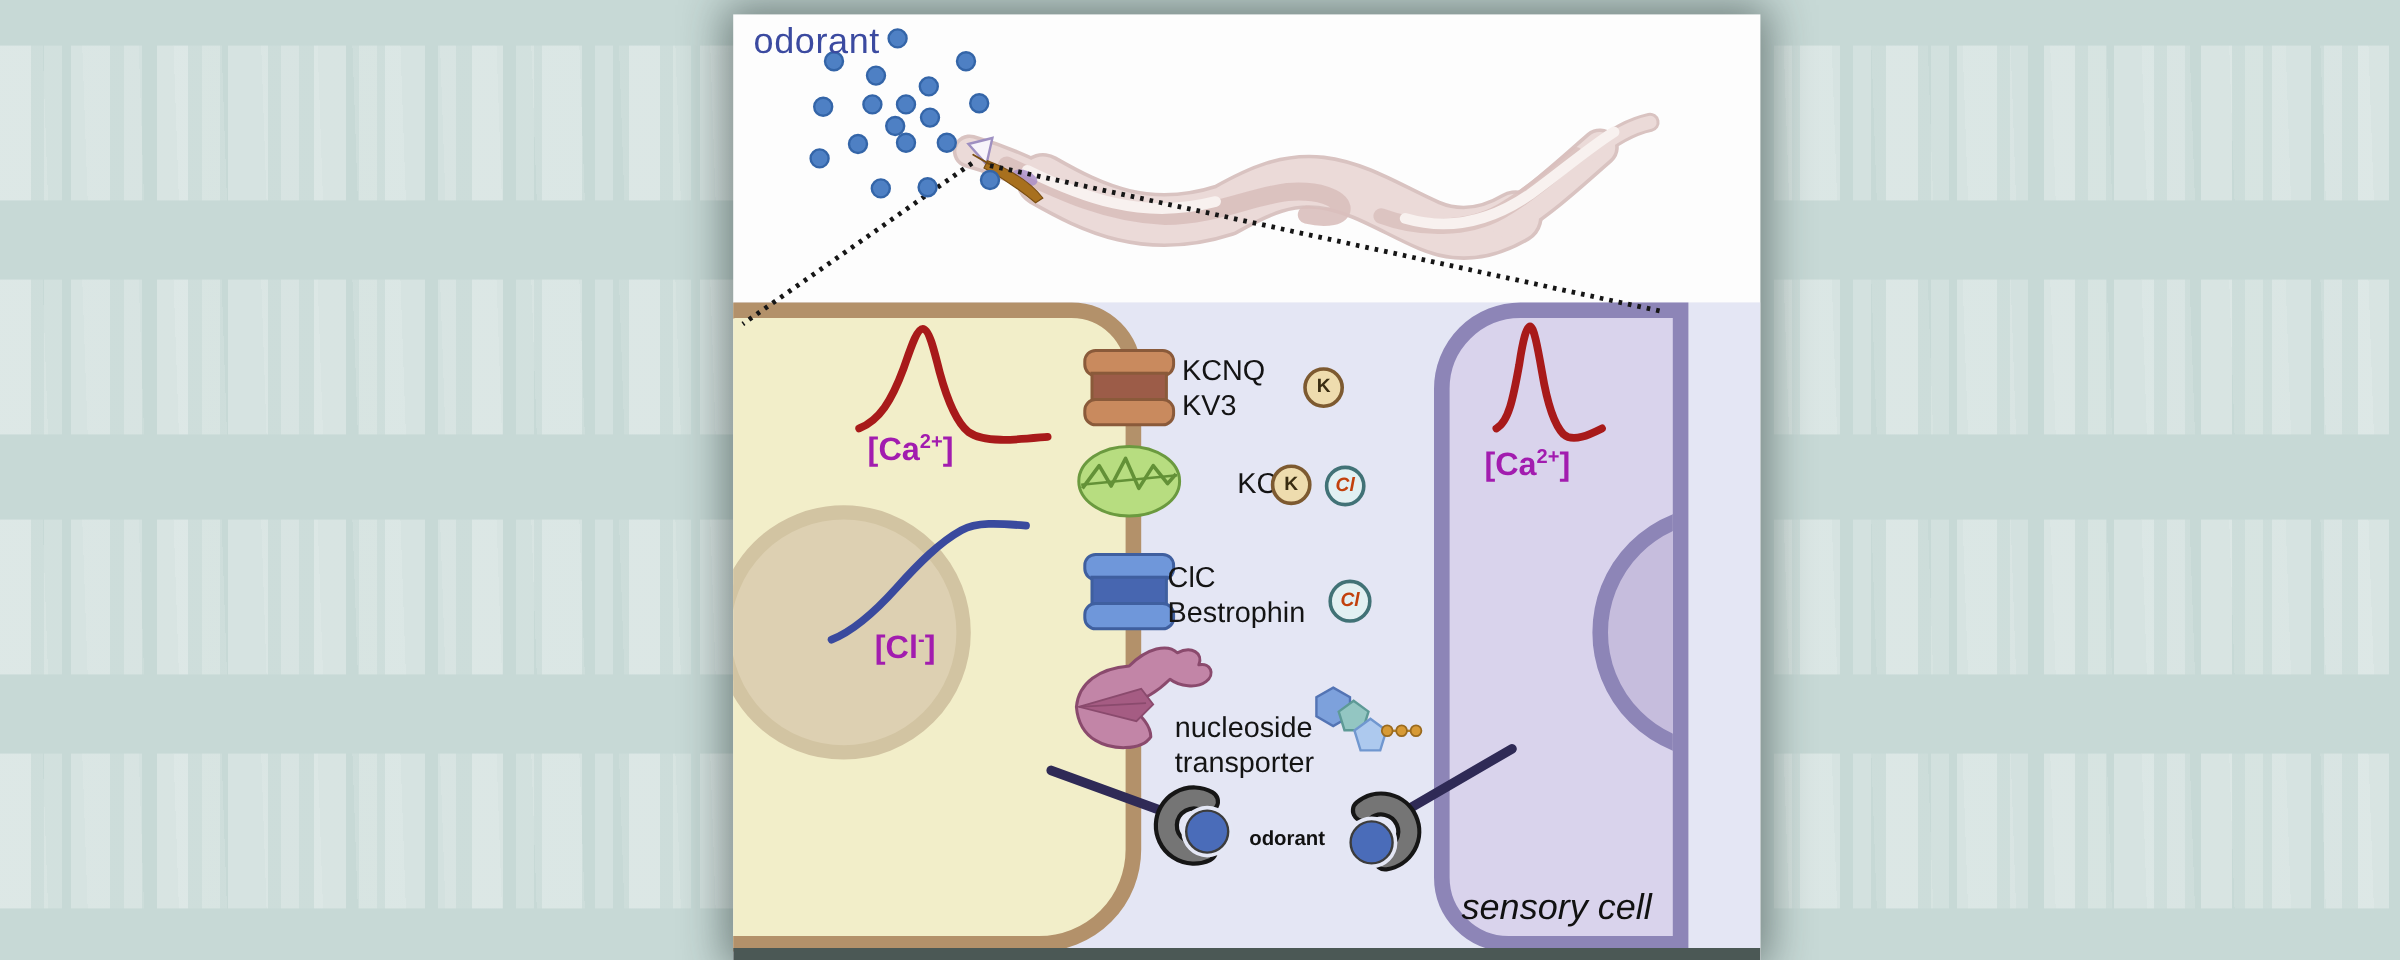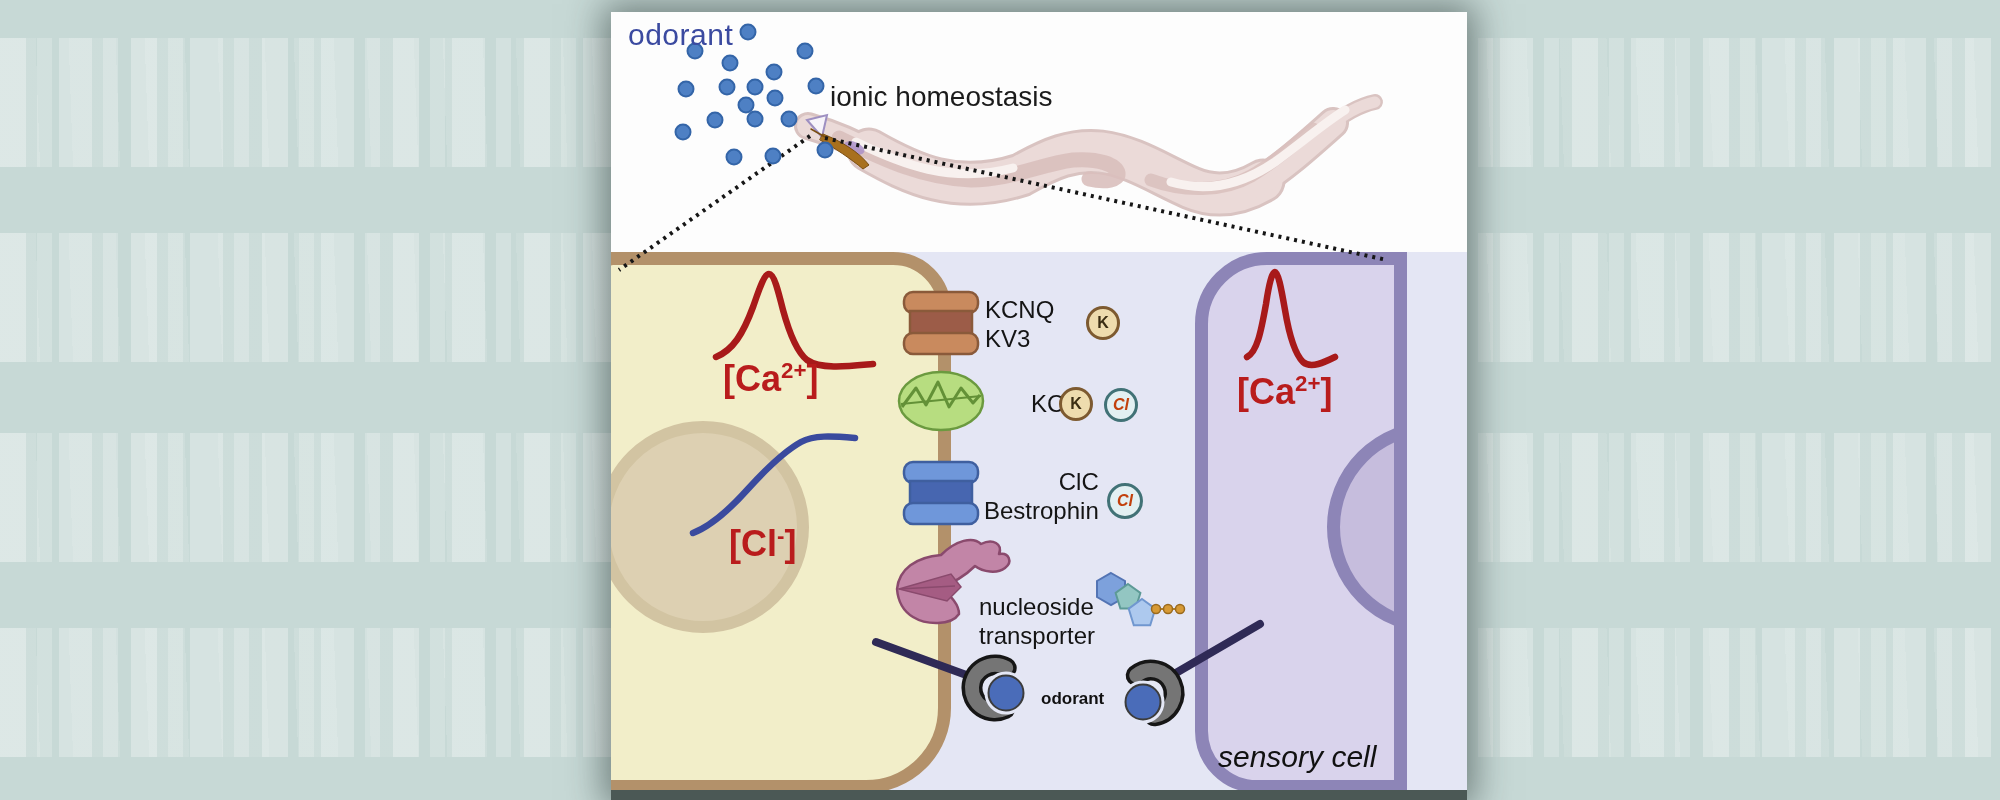--- a/index.html
+++ b/index.html
@@ -50,29 +50,29 @@
     border:12px solid var(--accessory-nucleus-ring,#d2c4a2);}
   .nucleus.sen{left:119px;top:156px;width:212px;height:212px;
     background:var(--sensory-nucleus-fill,#c6bddd);
     border:13px solid var(--sensory-border,#8d85b7);}
 
   svg.overlay{position:absolute;inset:0;z-index:2;pointer-events:none;}
 
   .label{position:absolute;z-index:3;color:#1b1b1b;white-space:nowrap;}
   .odorant-title{left:17px;top:6px;font-size:30px;font-weight:500;color:var(--odorant-text,#3b4aa0);letter-spacing:.5px;}
   .main-title{left:219px;top:69px;font-size:28px;color:#1b1b1b;}
-  .trace-label{font-size:36px;font-weight:600;color:#b91c1c;}
+  .trace-label{font-size:27px;font-weight:600;color:#a21caf;}
   .trace-label sup{font-size:62%;}
   .ca-left{left:112px;top:346px;}
   .cl-left{left:118px;top:511px;}
   .ca-right{left:626px;top:359px;}
   .chan-label{font-size:24px;line-height:29px;color:#141414;}
   .lbl-kcnq{left:374px;top:283px;}
   .lbl-kcc{left:374px;top:377px;padding-left:46px;}
-  .lbl-clc{left:373px;top:455px;text-align:right;}
+  .lbl-clc{left:362px;top:455px;}
   .lbl-nt{left:368px;top:556px;margin-top:24px;}
   .cell-name{font-size:30px;color:#111;}
   .name-acc{left:16px;top:690px;}
   .name-sen{left:607px;top:728px;font-style:italic;}
   .odorant-small{left:430px;top:677px;font-size:17px;font-weight:700;color:#111;}
 
   .ion{
     position:absolute;z-index:3;width:34px;height:34px;border-radius:50%;
     box-sizing:border-box;display:flex;align-items:center;justify-content:center;
     font-size:16px;font-weight:600;
@@ -210,21 +210,20 @@
 
     <g fill="none">
       <path d="M 525.2 663.4 A 23 23 0 1 1 543.2 703.8" stroke="#161616" stroke-width="21" stroke-linecap="round"></path>
       <path d="M 525.2 663.4 A 23 23 0 1 1 543.2 703.8" style="stroke:var(--receptor-gray,#757575)" stroke-width="14" stroke-linecap="round"></path>
       <circle cx="532" cy="690" r="19.5" stroke="#e4e7f5" stroke-width="4"></circle>
       <circle cx="532" cy="690" r="17.5" fill="#4a6cb9" stroke="#3c3c3c" stroke-width="2"></circle>
     </g>
   </svg>
 
   <div class="label odorant-title">odorant</div>
-  <div class="label main-title">ionic homeostasis</div>
 
   <div class="label trace-label ca-left"><span>[Ca</span><sup>2+</sup><span>]</span></div>
 
   <div class="label trace-label cl-left"><span>[Cl</span><sup>-</sup><span>]</span></div>
 
   <div class="label trace-label ca-right"><span>[Ca</span><sup>2+</sup><span>]</span></div>
 
   <div class="label chan-label lbl-kcnq">
     <div>KCNQ</div>
     <div>KV3</div>

